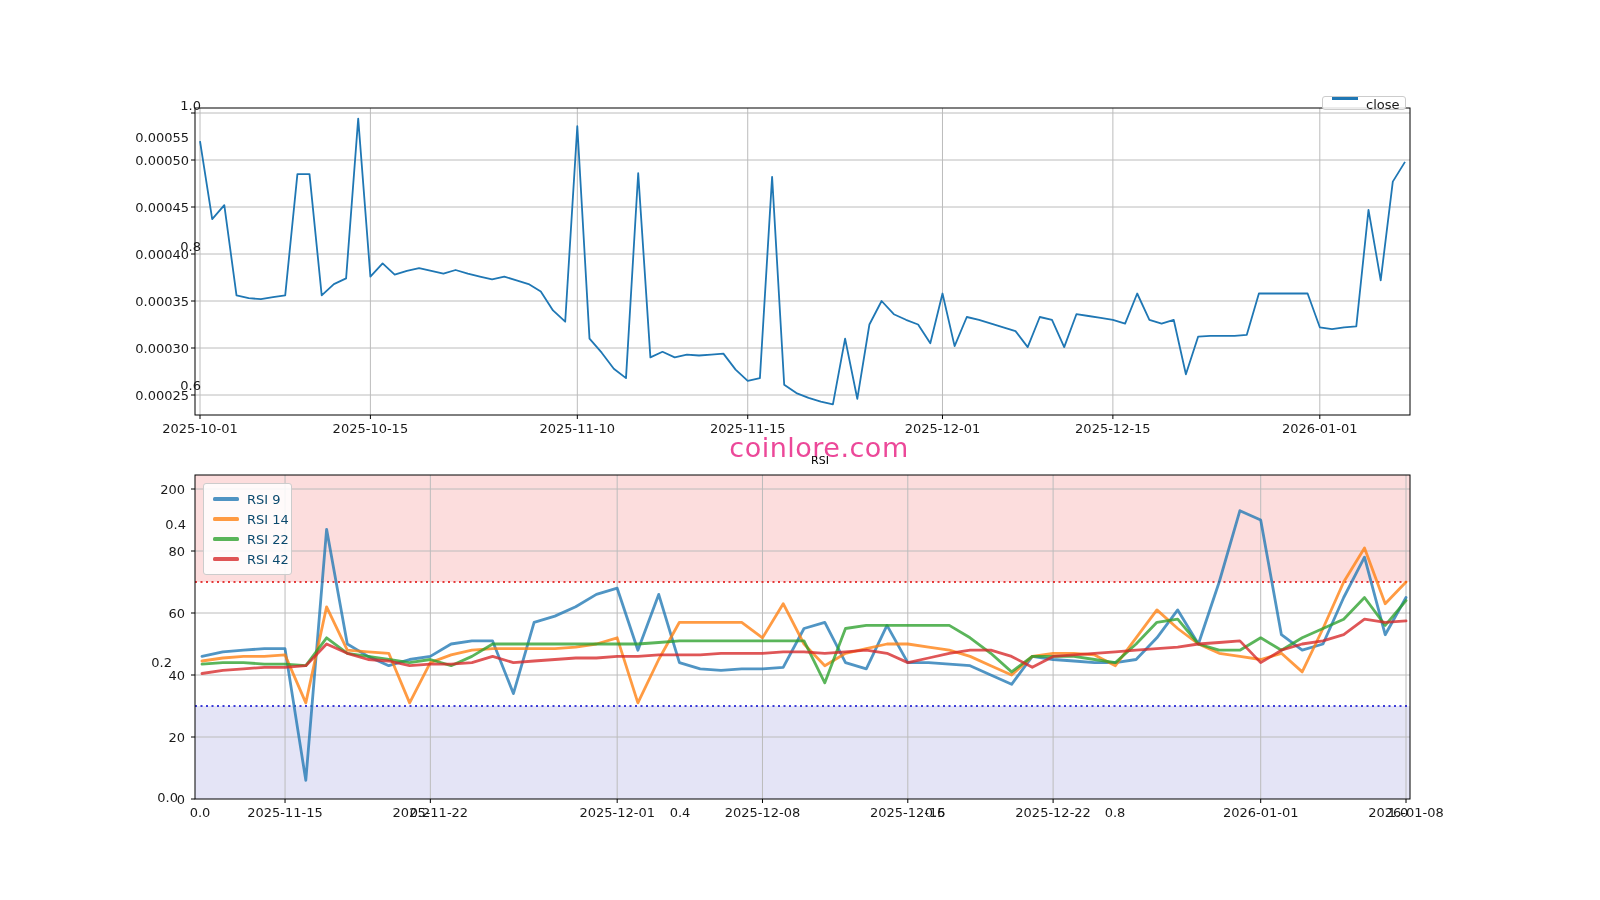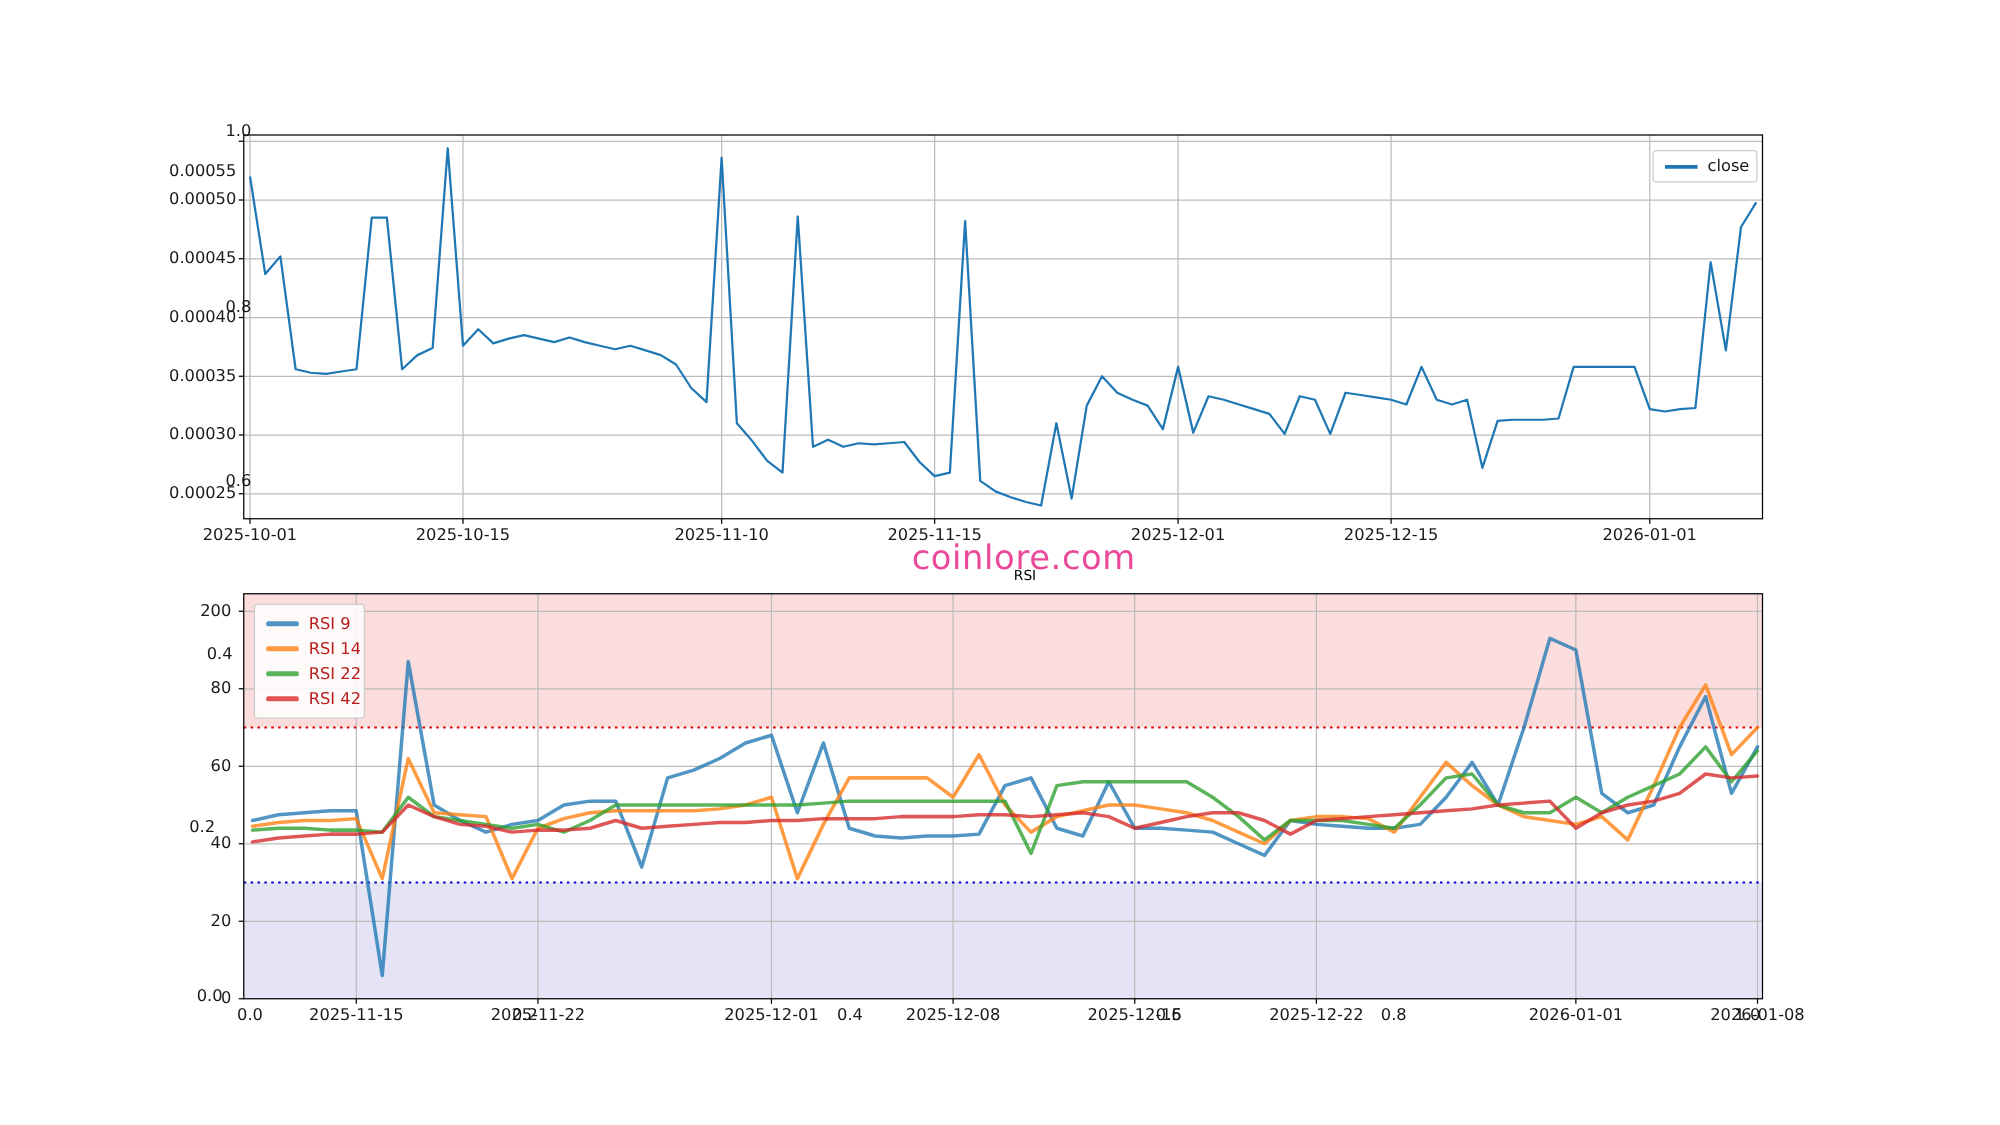--- a/index.html
+++ b/index.html
@@ -8,28 +8,28 @@
   #plot-svg{position:absolute;left:0;top:0;}
   .lbl{position:absolute;font-size:13px;color:#1a1a1a;white-space:nowrap;line-height:15px;}
   .lbl.right{transform:translate(-100%,-50%);}
   .lbl.center{transform:translate(-50%,0);}
   .lbl.phantom-y{transform:translate(-100%,-50%);}
   #watermark{position:absolute;transform:translate(-50%,-50%);font-size:27px;color:#ec4899;
              letter-spacing:0.5px;}
   #rsi-title{position:absolute;transform:translate(-50%,0);font-size:11px;color:#000000;}
   .legend-box{position:absolute;border:1px solid #cccccc;border-radius:3px;
               background:rgba(255,255,255,0.85);box-sizing:border-box;}
-  #legend-close{left:1322px;top:120px;width:84px;height:26px;display:flex;align-items:center;
+  #legend-close{left:1322px;top:96px;width:84px;height:14px;display:flex;align-items:flex-start;
                 gap:8px;padding-left:9px;}
   #legend-close .swatch{display:inline-block;width:26px;height:3px;}
   #legend-close .txt{font-size:13px;color:#1a1a1a;}
   #legend-rsi{left:203px;top:483px;width:89px;padding:5px 0 5px 9px;}
   .legend-row{display:flex;align-items:center;gap:8px;height:20px;}
   .legend-row .swatch{display:inline-block;width:26px;height:3.5px;border-radius:1.5px;opacity:.78;}
-  .legend-row .txt{font-size:13px;color:#b91c1c;}
+  .legend-row .txt{font-size:13px;color:#0c4a6e;}
 </style>
 </head>
 <body>
 
 <div id="figure">
   <svg id="plot-svg" width="1600" height="900">
       <line x1="200" y1="108" x2="200" y2="415" stroke="#bcbcbc" stroke-width="1"></line>
       <line x1="370.4040404040404" y1="108" x2="370.4040404040404" y2="415" stroke="#bcbcbc" stroke-width="1"></line>
       <line x1="577.3232323232323" y1="108" x2="577.3232323232323" y2="415" stroke="#bcbcbc" stroke-width="1"></line>
       <line x1="747.7272727272727" y1="108" x2="747.7272727272727" y2="415" stroke="#bcbcbc" stroke-width="1"></line>

